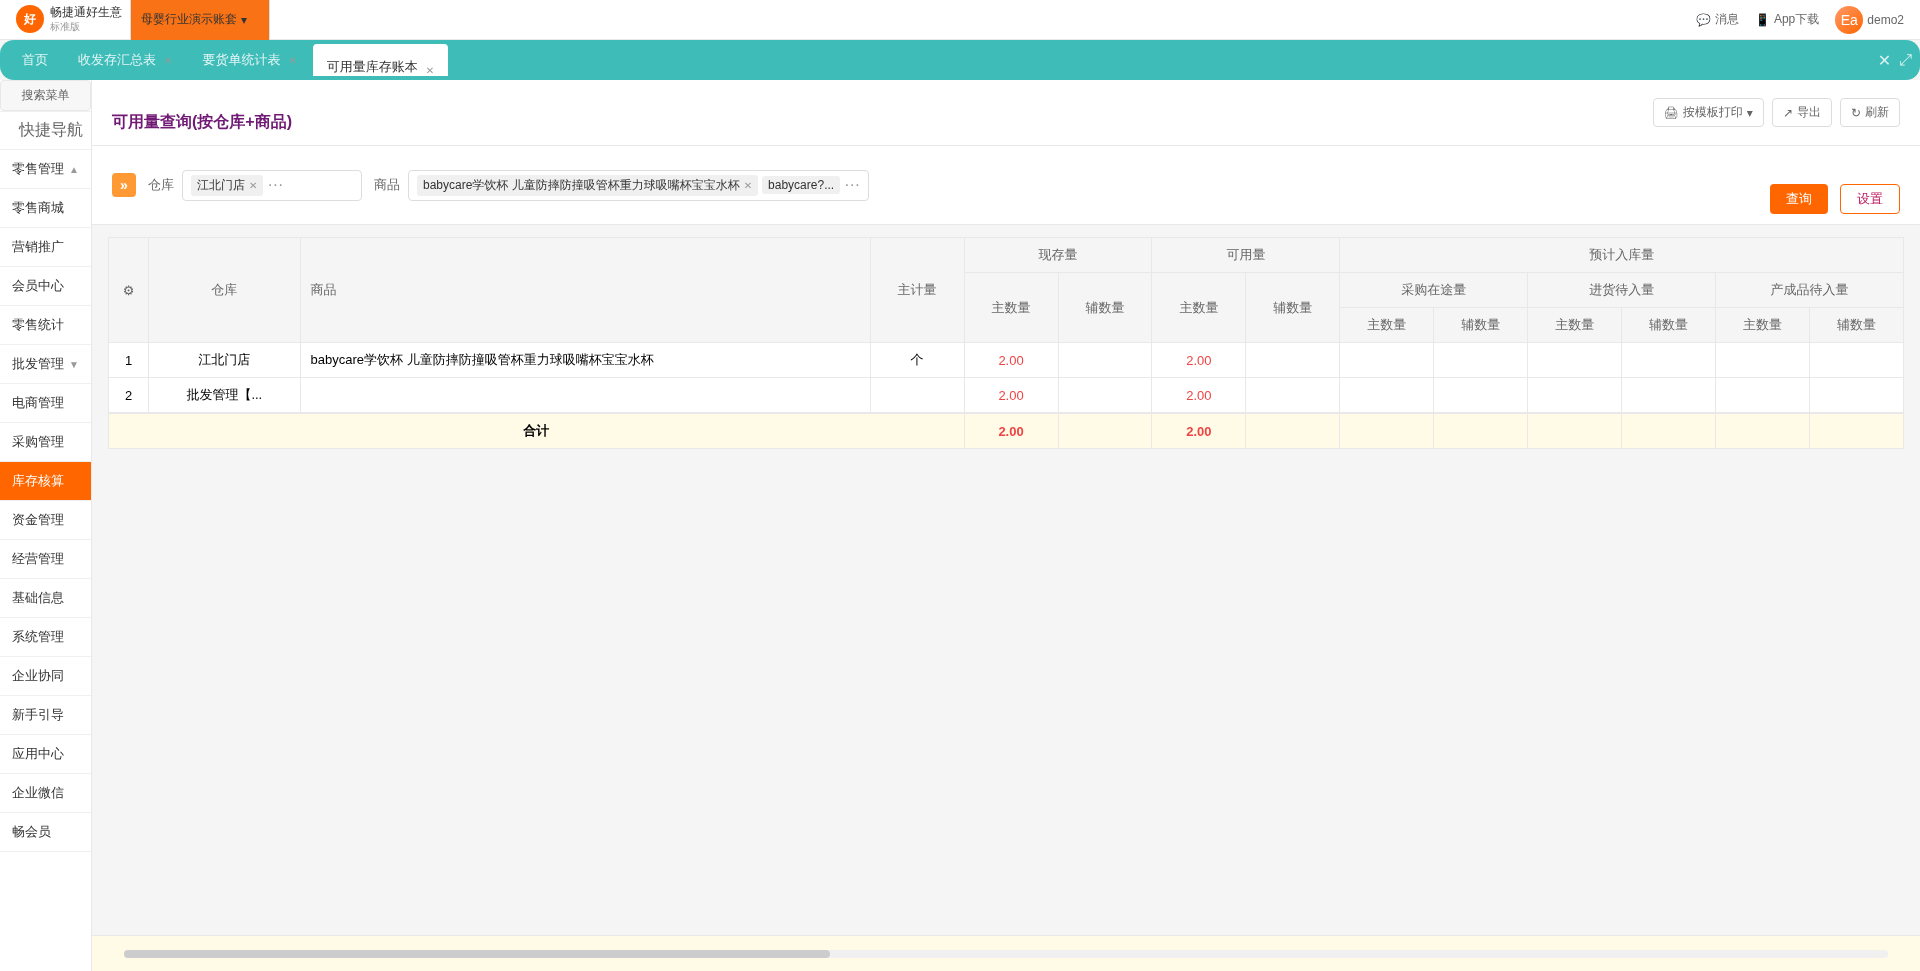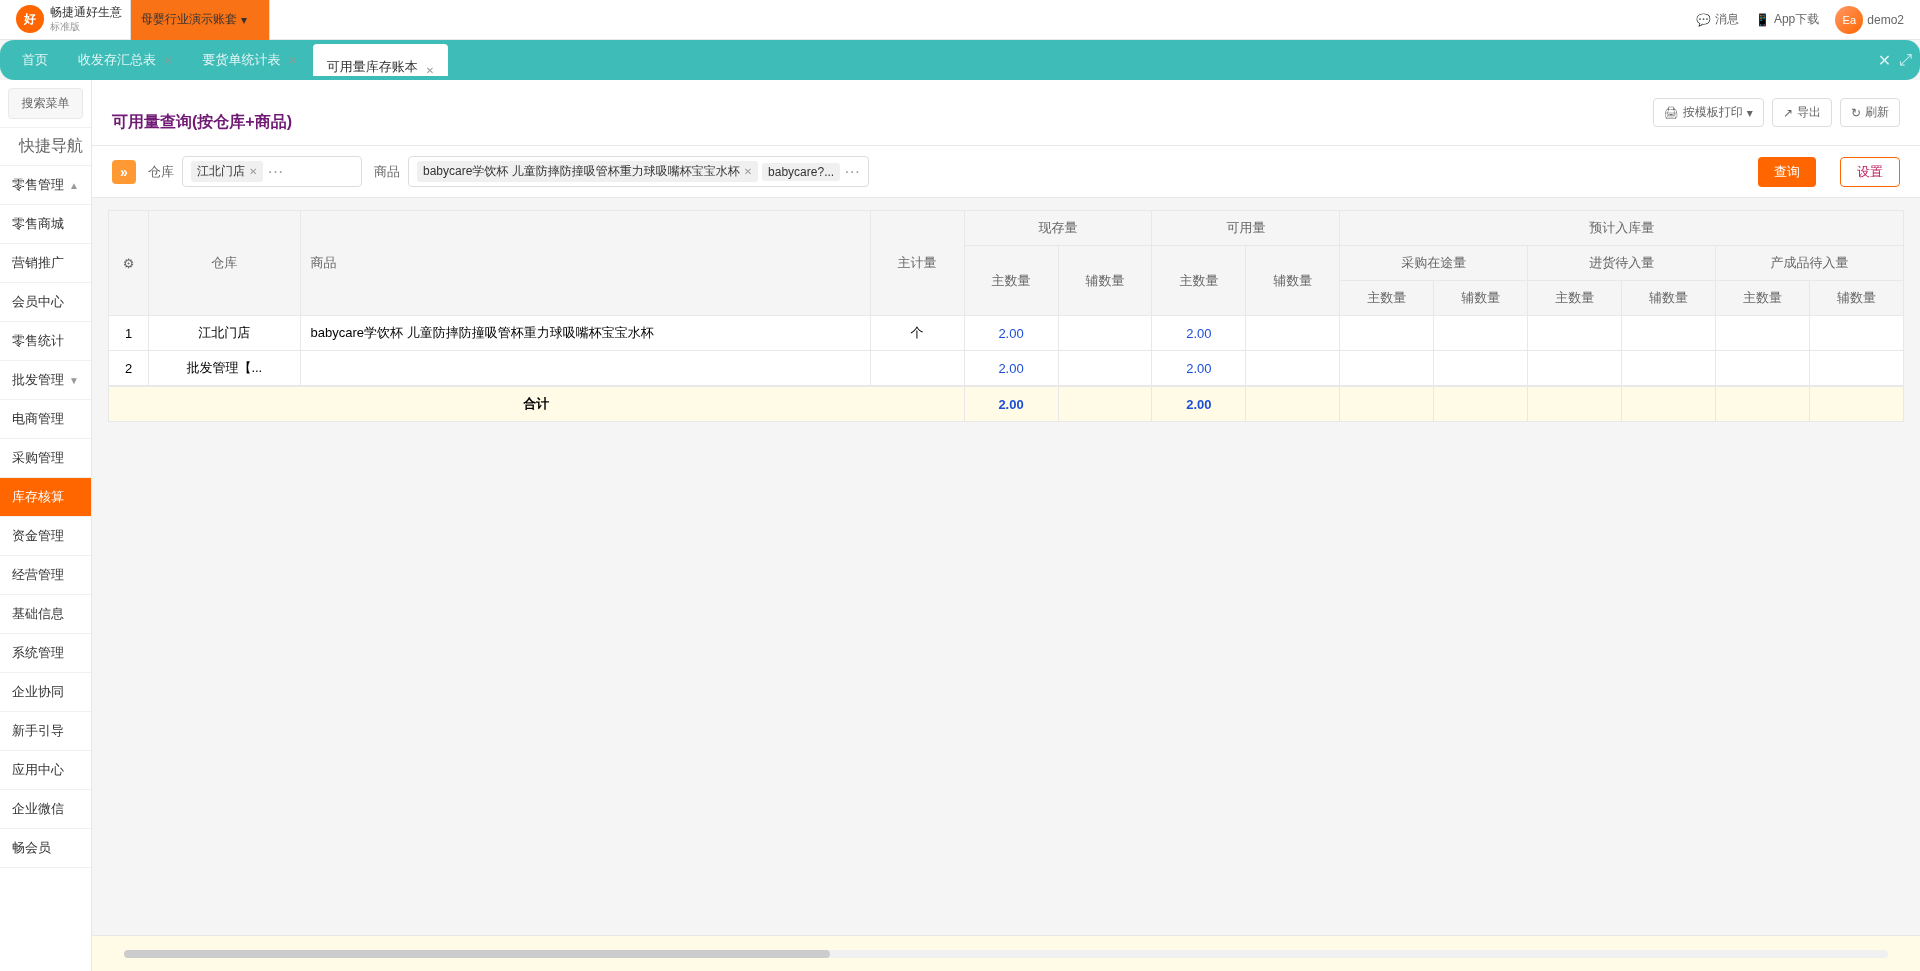--- a/index.html
+++ b/index.html
@@ -17,21 +17,21 @@
       flex-shrink: 0;
     }
     .top-bar-left { display: flex; align-items: center; gap: 8px; }
     .logo-area { display: flex; align-items: center; gap: 6px; }
     .logo-icon { width: 28px; height: 28px; background: #ff6600; border-radius: 50%; display: flex; align-items: center; justify-content: center; color: white; font-size: 12px; font-weight: bold; }
     .logo-text { font-size: 12px; color: #333; line-height: 1.2; }
     .logo-sub { font-size: 10px; color: #999; }
     .industry-select { display: flex; align-items: center; gap: 4px; padding: 20px 10px; border: 1px solid #ddd; border-radius: 4px; background: #f97316; cursor: pointer; font-size: 12px; color: #333; min-width: 140px; }
     .top-bar-right { display: flex; align-items: center; gap: 16px; }
     .top-right-item { display: flex; align-items: center; gap: 4px; cursor: pointer; font-size: 12px; color: #666; }
-    .avatar { width: 28px; height: 28px; border-radius: 50%; background: linear-gradient(135deg, #ff9966, #ff6600); display: flex; align-items: center; justify-content: center; color: white; font-size: 11px; }
+    .avatar { width: 28px; height: 28px; border-radius: 50%; background: linear-gradient(135deg, #ff9966, #ff6600); display: flex; align-items: center; justify-content: center; color: white; font-size: 14px; }
 
     
     .tab-bar {
       height: 40px;
       background: #3dbcb8;
       display: flex;
       align-items: center;
       padding: 4px 8px;
       flex-shrink: 0;
       gap: 2px;
@@ -65,21 +65,20 @@
     .sidebar {
       width: 92px;
       background: #fff;
       border-right: 1px solid #e8e8e8;
       display: flex;
       flex-direction: column;
       overflow-y: auto;
       flex-shrink: 0;
     }
     .sidebar-search {
-      padding: 8px;
       border-bottom: 1px solid #f0f0f0;
     }
     .sidebar-search-btn {
       width: 100%;
       padding: 6px;
       background: #f7f7f7;
       border: 1px solid #e8e8e8;
       border-radius: 4px;
       cursor: pointer;
       font-size: 12px;
@@ -184,21 +183,21 @@
       align-items: center;
       gap: 4px;
       background: #f0f0f0;
       border-radius: 3px;
       padding: 2px 6px;
       font-size: 12px;
       color: #333;
     }
     .filter-tag-close { cursor: pointer; color: #999; font-size: 10px; }
     .filter-more { color: #999; cursor: pointer; font-size: 16px; }
-    .filter-actions { margin-left: auto; display: flex; gap: 24px; }
+    .filter-actions { margin-left: auto; display: flex; gap: 12px; margin-top: 28px; }
     .btn-query {
       padding: 5px 16px;
       background: #ff6600;
       color: white;
       border: none;
       border-radius: 4px;
       cursor: pointer;
       font-size: 13px;
     }
     .btn-settings {
@@ -237,21 +236,21 @@
     }
     .data-table .summary-row td {
       background: #fffbe6;
       font-weight: bold;
       border-top: 2px solid #e8e8e8;
     }
     .settings-icon-cell {
       width: 40px;
     }
     .col-wide { min-width: 200px; text-align: left !important; }
-    .num-cell { color: #1d4ed8; }
+    .num-cell { color: #ef4444; }
 
     
     .footer-bar {
       height: 36px;
       background: #fffbe6;
       border-top: 1px solid #e8e8e8;
       display: flex;
       align-items: center;
       padding: 0 16px;
       flex-shrink: 0;

